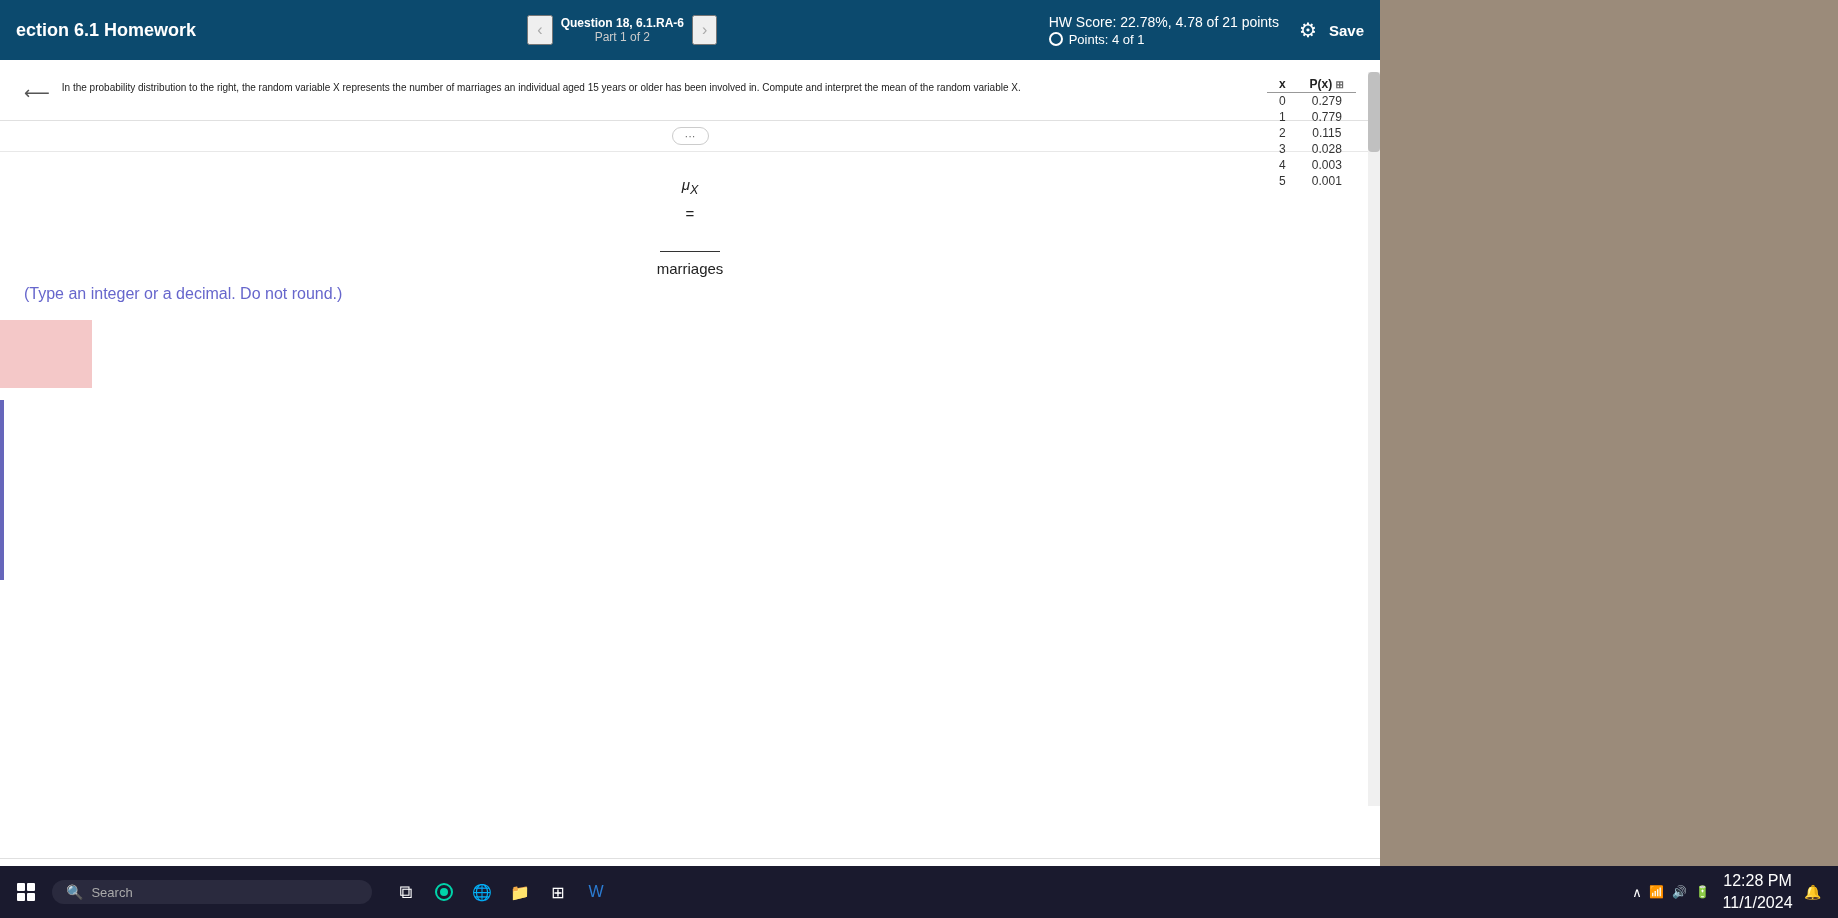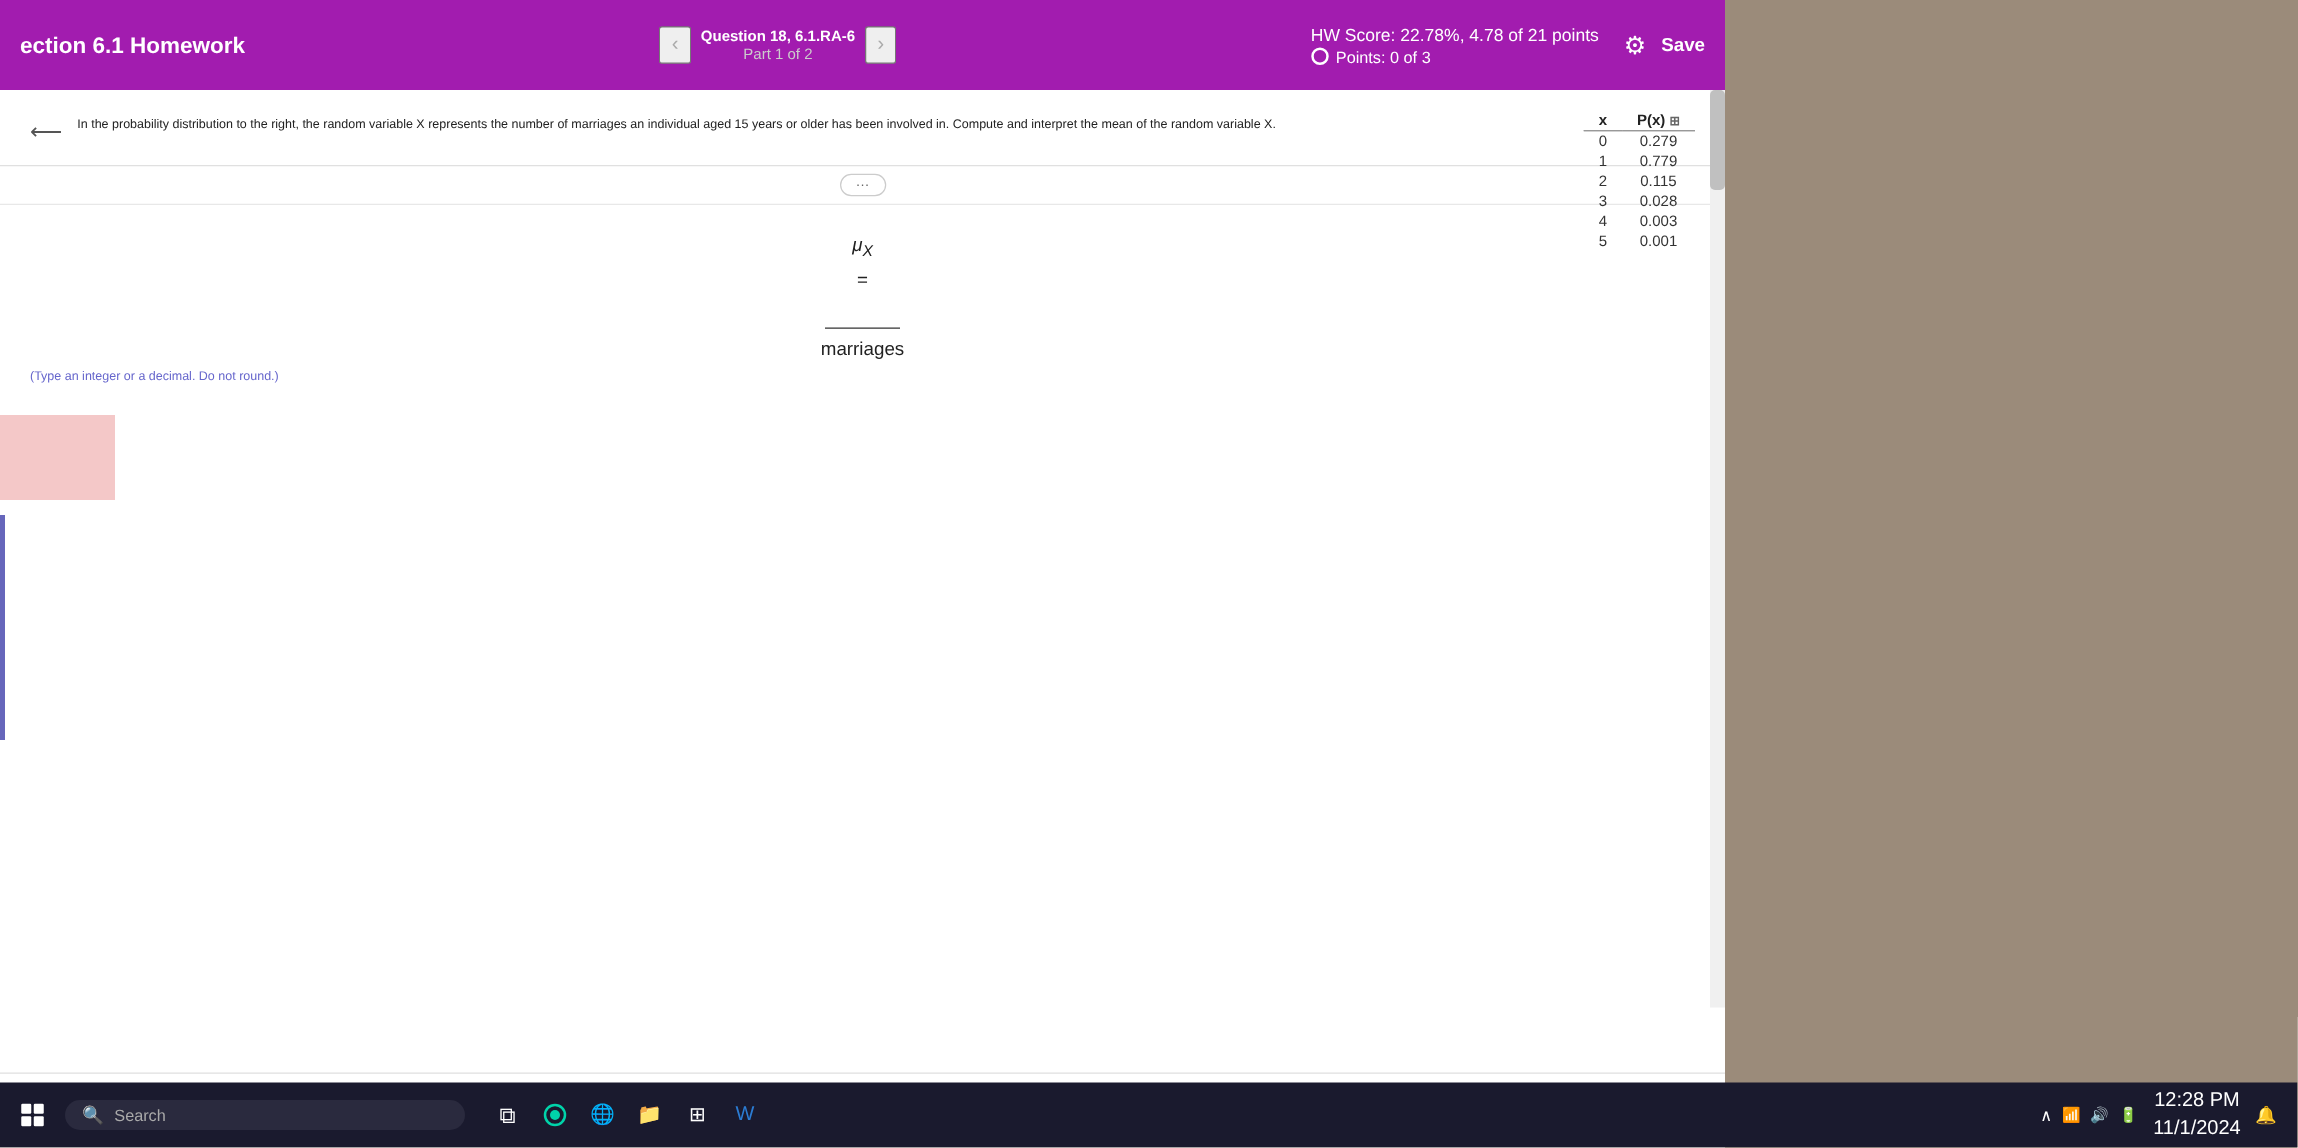--- a/index.html
+++ b/index.html
@@ -26,26 +26,26 @@
       left: 0;
       width: 1380px;
       height: 918px;
       background: #f5f5f5;
       display: flex;
       flex-direction: column;
     }
 
     
     .header-bar {
-      background: #a21caf;
+      background: #0c4a6e;
       color: white;
       display: flex;
       align-items: center;
       padding: 8px 16px;
-      height: 72px;
+      height: 60px;
       flex-shrink: 0;
       position: relative;
     }
 
     .header-title {
       font-size: 18px;
       font-weight: bold;
       color: white;
       flex: 0 0 auto;
     }
@@ -237,21 +237,21 @@
       border: none;
       border-bottom: 1px solid #333;
       width: 60px;
       font-size: 15px;
       outline: none;
       text-align: center;
       padding: 2px 4px;
     }
 
     .input-hint {
-      font-size: 10px;
+      font-size: 16px;
       color: #6666cc;
       margin-top: 4px;
       cursor: pointer;
     }
 
     
     .blue-line {
       position: absolute;
       left: 0;
       top: 340px;
@@ -486,21 +486,21 @@
         <div class="question-title">Question 18, 6.1.RA-6</div>
         <div class="question-part">Part 1 of 2</div>
       </div>
       <button class="nav-arrow">›</button>
     </div>
 
     <div class="header-score">
       <div class="hw-score">HW Score: 22.78%, 4.78 of 21 points</div>
       <div class="points-score">
         <span class="circle-icon"></span>
-        <span>Points: 0 of 3</span>
+        <span>Points: 4 of 1</span>
       </div>
     </div>
 
     <div class="header-actions">
       <button class="gear-btn">⚙</button>
       <button class="save-btn">Save</button>
     </div>
   </div>
 
   <div class="content-area">

